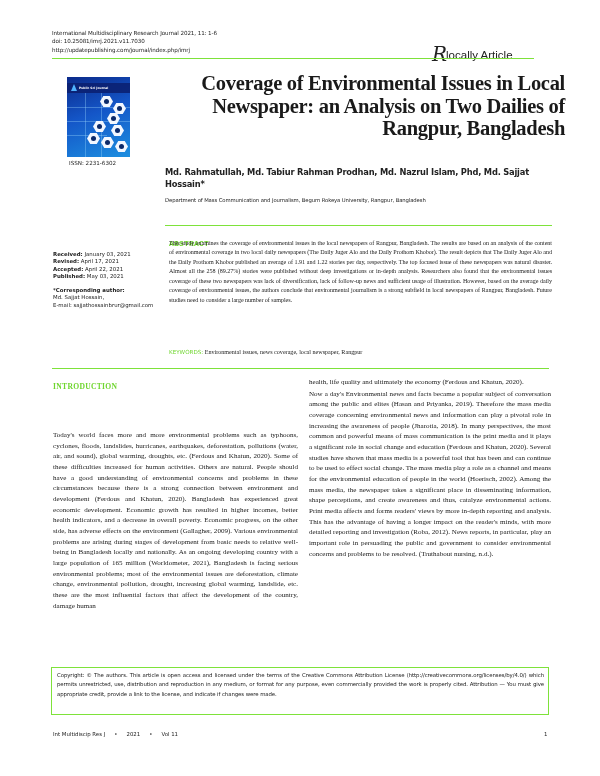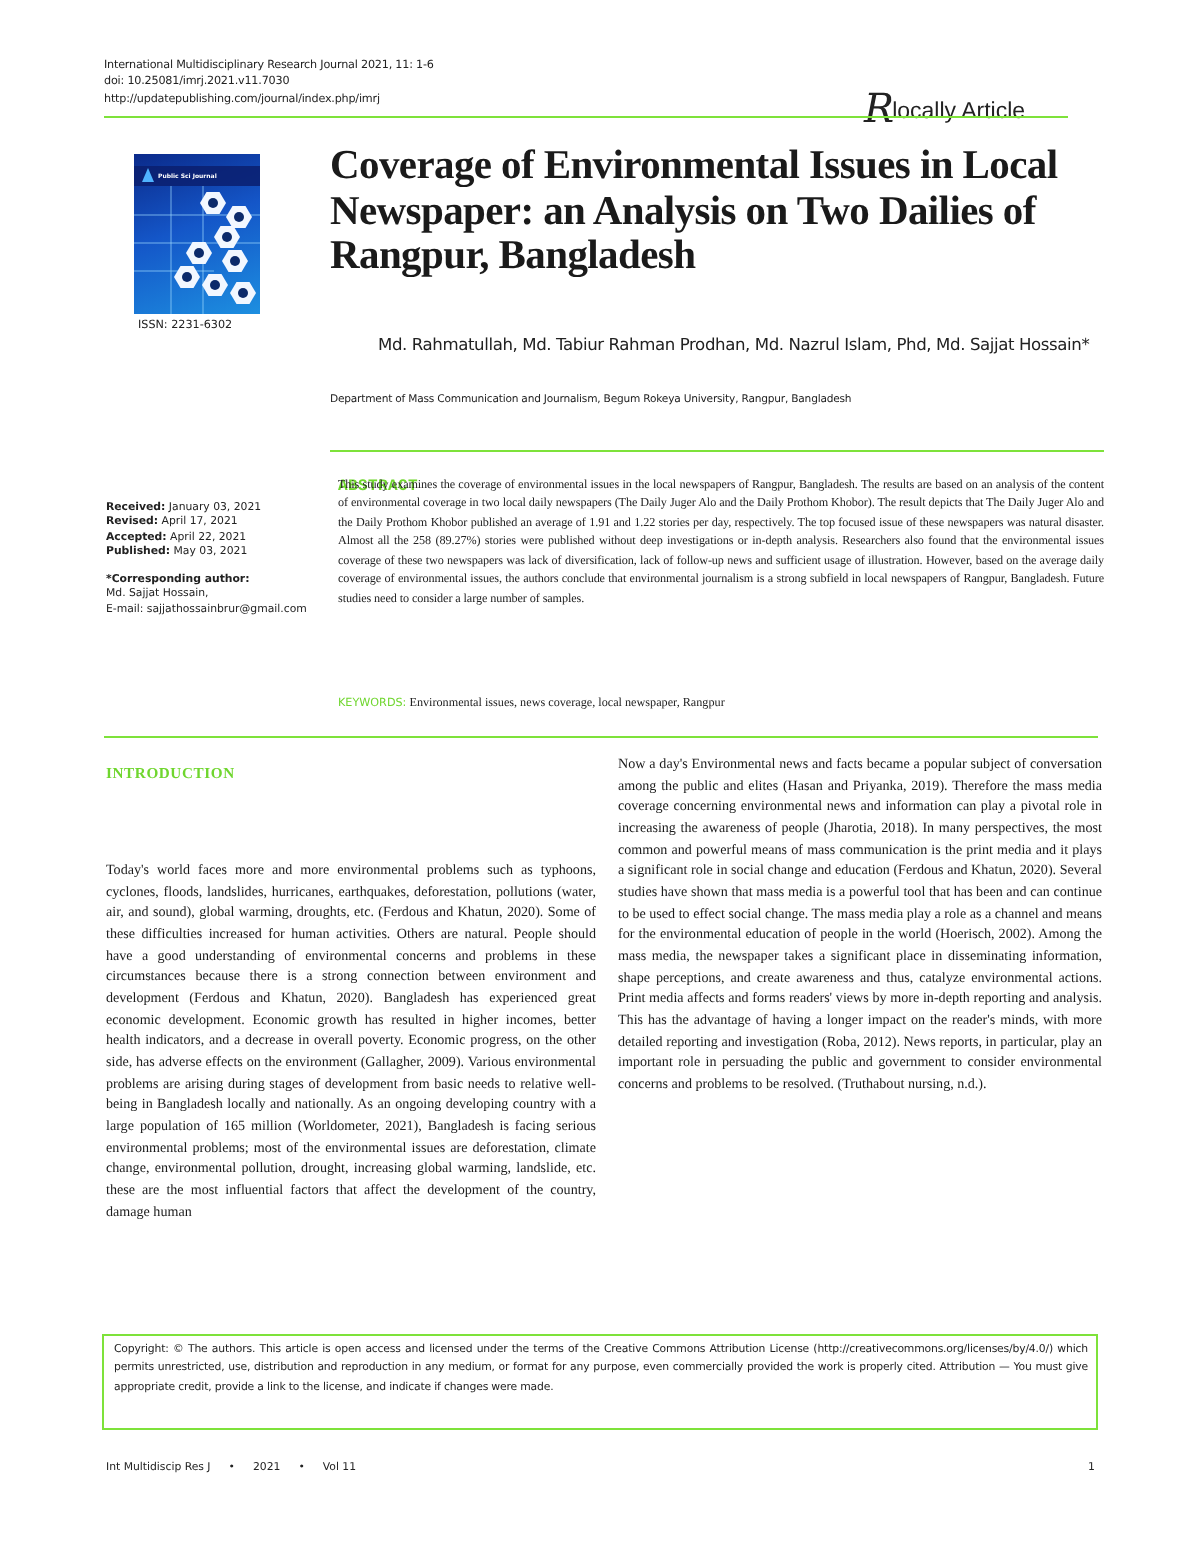--- a/index.html
+++ b/index.html
@@ -14,40 +14,40 @@
   .cover { position: absolute; left: 67px; top: 77px; width: 63px; height: 80px; overflow: hidden;
            background: linear-gradient(160deg, #0b2a8a 0%, #1456c8 45%, #1d8fe0 100%); }
   .cover .band { position: absolute; left: 0; top: 6px; width: 63px; height: 10px; background: rgba(10,30,110,0.85); }
   .cover .band-text { position: absolute; left: 12px; top: 9px; font-size: 3px; color: #fff; font-family: "DejaVu Sans", sans-serif; font-weight: bold; white-space: nowrap; }
   .cover .logo { position: absolute; left: 4px; top: 7px; width: 6px; height: 7px; border-left: 3px solid transparent; border-right: 3px solid transparent; border-bottom: 7px solid #4fb3ff; }
   .cover .grid-line { position: absolute; background: rgba(160,220,255,0.35); }
   .cover .hex { position: absolute; width: 13px; height: 11px; background: #f2f7ff; clip-path: polygon(25% 0, 75% 0, 100% 50%, 75% 100%, 25% 100%, 0 50%); }
   .cover .hex::after { content: ""; position: absolute; left: 4px; top: 3px; width: 5px; height: 5px; background: #0c2a6a; border-radius: 50%; }
   .issn { position: absolute; left: 69px; top: 160px; font-family: "DejaVu Sans", sans-serif; font-size: 5.6px; color: #222; }
 
-  .title { position: absolute; left: 165px; top: 72px; width: 400px; font-family: "Liberation Serif", serif; font-weight: bold; font-size: 20.5px; line-height: 22.5px; color: #1a1a1a; letter-spacing: -0.3px; }
-  .authors { position: absolute; left: 165px; top: 166px; width: 380px; font-family: "DejaVu Sans", sans-serif; font-weight: normal; font-size: 8.3px; line-height: 12px; color: #222; letter-spacing: -0.2px; margin-left: 24px; }
+  .title { position: absolute; left: 165px; top: 72px; width: 400px; font-family: "Liberation Serif", serif; font-weight: bold; font-size: 20.5px; line-height: 22.5px; color: #1a1a1a; letter-spacing: -0.3px; text-align: right; }
+  .authors { position: absolute; left: 165px; top: 166px; width: 380px; font-family: "DejaVu Sans", sans-serif; font-weight: bold; font-size: 8.3px; line-height: 12px; color: #222; letter-spacing: -0.2px; }
   .affiliation { position: absolute; left: 165px; top: 197px; width: 400px; font-family: "DejaVu Sans", sans-serif; font-size: 5.3px; color: #222; letter-spacing: -0.1px; }
   .rule-top { position: absolute; left: 165px; top: 225px; width: 387px; height: 1.3px; background: #7ee23a; }
 
   .side-info { position: absolute; left: 53px; top: 251px; width: 110px; font-family: "DejaVu Sans", sans-serif; font-size: 5.4px; line-height: 7.3px; color: #222; }
   .side-info .lbl { font-weight: bold; }
   .side-info .corr { margin-top: 7px; }
 
   .abstract-head { position: absolute; left: 169px; top: 239px; font-family: Liberation Mono, monospace; font-weight: bold; font-size: 8px; color: #6fd62e; letter-spacing: 0.2px; }
   .abstract-body { position: absolute; left: 169px; top: 239px; width: 383px; font-family: "Liberation Serif", serif; font-size: 6.1px; line-height: 9.45px; color: #222; text-align: justify; letter-spacing: -0.05px; }
   .keywords { position: absolute; left: 169px; top: 349px; width: 383px; font-family: "Liberation Serif", serif; font-size: 6.1px; color: #222; }
   .keywords .kw-label { font-family: "DejaVu Sans", sans-serif; color: #6fd62e; font-size: 5.6px; }
   .rule-mid { position: absolute; left: 52px; top: 368px; width: 497px; height: 1.3px; background: #7ee23a; }
 
   .intro-head { position: absolute; left: 53px; top: 382px; font-family: Liberation Serif, serif; font-weight: bold; font-size: 7.6px; color: #6fd62e; letter-spacing: 0.3px; }
   .col { position: absolute; font-family: "Liberation Serif", serif; font-size: 7.05px; line-height: 10.65px; color: #1a1a1a; text-align: justify; }
   .col-left { left: 53px; top: 408px; width: 245px; margin-top: 22px; }
   .col-right { left: 309px; top: 377px; width: 242px; }
-  .col p + p { margin-top: 28px; }
+  .col p + p { margin-top: 1px; }
 
   .license { position: absolute; left: 51px; top: 667px; width: 498px; height: 48px; border: 1.5px solid #7ee23a; padding: 3px 4px 0 5px; font-family: "DejaVu Sans", sans-serif; font-size: 5.4px; line-height: 9.3px; color: #222; text-align: justify; letter-spacing: -0.08px; }
 
   .footer-left { position: absolute; left: 53px; top: 731px; font-family: "DejaVu Sans", sans-serif; font-size: 5.4px; color: #222; white-space: nowrap; }
   .footer-left .sep { margin: 0 9px; }
   .footer-page { position: absolute; left: 544px; top: 731px; font-family: "DejaVu Sans", sans-serif; font-size: 5.4px; color: #222; }
 </style>
 </head>
 <body>
 
@@ -99,20 +99,21 @@
 <div class="abstract-head">ABSTRACT</div>
 <div class="abstract-body">This study examines the coverage of environmental issues in the local newspapers of Rangpur, Bangladesh. The results are based on an analysis of the content of environmental coverage in two local daily newspapers (The Daily Juger Alo and the Daily Prothom Khobor). The result depicts that The Daily Juger Alo and the Daily Prothom Khobor published an average of 1.91 and 1.22 stories per day, respectively. The top focused issue of these newspapers was natural disaster. Almost all the 258 (89.27%) stories were published without deep investigations or in-depth analysis. Researchers also found that the environmental issues coverage of these two newspapers was lack of diversification, lack of follow-up news and sufficient usage of illustration. However, based on the average daily coverage of environmental issues, the authors conclude that environmental journalism is a strong subfield in local newspapers of Rangpur, Bangladesh. Future studies need to consider a large number of samples.</div>
 <div class="keywords"><span class="kw-label">KEYWORDS:</span> <span>Environmental issues, news coverage, local newspaper, Rangpur</span></div>
 <div class="rule-mid"></div>
 
 <h2 class="intro-head">INTRODUCTION</h2>
 <div class="col col-left">
   <p>Today's world faces more and more environmental problems such as typhoons, cyclones, floods, landslides, hurricanes, earthquakes, deforestation, pollutions (water, air, and sound), global warming, droughts, etc. (Ferdous and Khatun, 2020). Some of these difficulties increased for human activities. Others are natural. People should have a good understanding of environmental concerns and problems in these circumstances because there is a strong connection between environment and development (Ferdous and Khatun, 2020). Bangladesh has experienced great economic development. Economic growth has resulted in higher incomes, better health indicators, and a decrease in overall poverty. Economic progress, on the other side, has adverse effects on the environment (Gallagher, 2009). Various environmental problems are arising during stages of development from basic needs to relative well-being in Bangladesh locally and nationally. As an ongoing developing country with a large population of 165 million (Worldometer, 2021), Bangladesh is facing serious environmental problems; most of the environmental issues are deforestation, climate change, environmental pollution, drought, increasing global warming, landslide, etc. these are the most influential factors that affect the development of the country, damage human</p>
 </div>
 <div class="col col-right">
+  <p>health, life quality and ultimately the economy (Ferdous and Khatun, 2020).</p>
   <p>Now a day's Environmental news and facts became a popular subject of conversation among the public and elites (Hasan and Priyanka, 2019). Therefore the mass media coverage concerning environmental news and information can play a pivotal role in increasing the awareness of people (Jharotia, 2018). In many perspectives, the most common and powerful means of mass communication is the print media and it plays a significant role in social change and education (Ferdous and Khatun, 2020). Several studies have shown that mass media is a powerful tool that has been and can continue to be used to effect social change. The mass media play a role as a channel and means for the environmental education of people in the world (Hoerisch, 2002). Among the mass media, the newspaper takes a significant place in disseminating information, shape perceptions, and create awareness and thus, catalyze environmental actions. Print media affects and forms readers' views by more in-depth reporting and analysis. This has the advantage of having a longer impact on the reader's minds, with more detailed reporting and investigation (Roba, 2012). News reports, in particular, play an important role in persuading the public and government to consider environmental concerns and problems to be resolved. (Truthabout nursing, n.d.).</p>
 </div>
 
 <div class="license">
   <span>Copyright: © The authors. This article is open access and licensed under the terms of the Creative Commons Attribution License (http://creativecommons.org/licenses/by/4.0/) which permits unrestricted, use, distribution and reproduction in any medium, or format for any purpose, even commercially provided the work is properly cited. Attribution — You must give appropriate credit, provide a link to the license, and indicate if changes were made.</span>
 </div>
 
 <div class="footer-left">
   <span>Int Multidiscip Res J</span><span class="sep">•</span><span>2021</span><span class="sep">•</span><span>Vol 11</span>
 </div>

